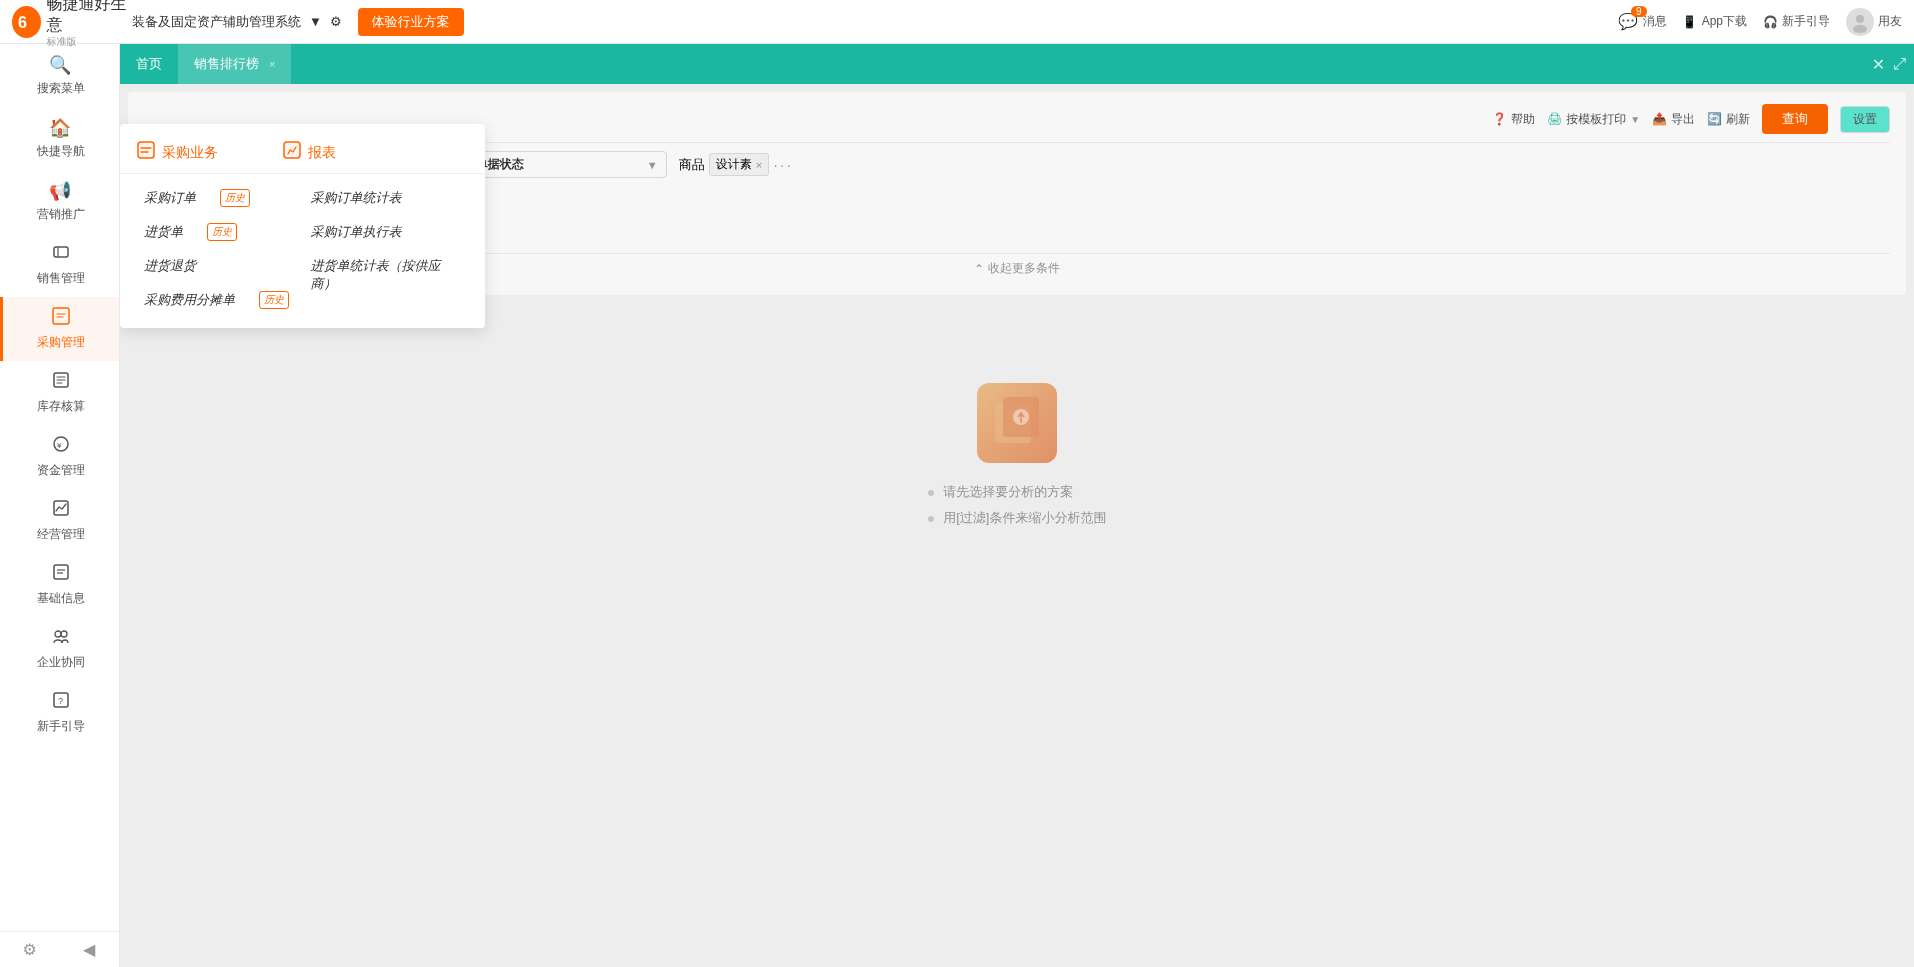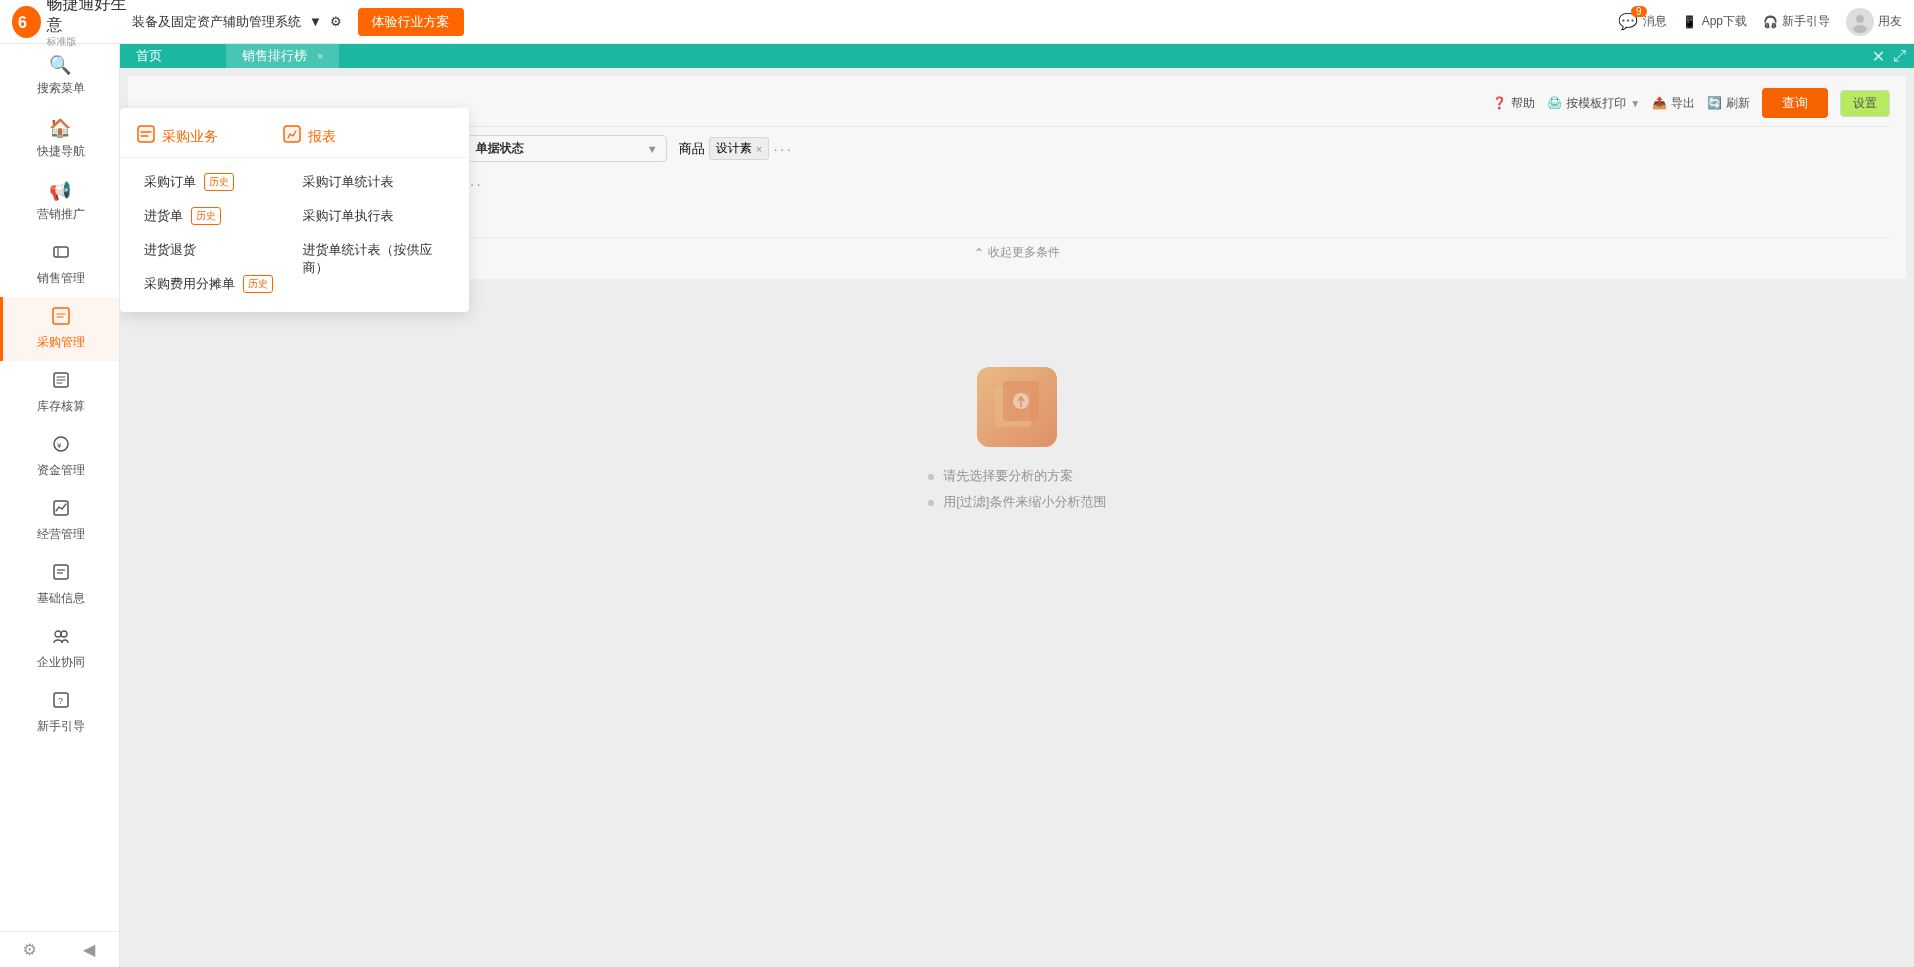--- a/index.html
+++ b/index.html
@@ -139,37 +139,36 @@
       flex-direction: column;
       overflow: hidden;
       position: relative;
     }
 
     
     .tab-bar {
       background: #1cb7a0;
       display: flex;
       align-items: center;
-      height: 24px;
+      height: 40px;
       flex-shrink: 0;
     }
     .tab-item {
       padding: 0 16px;
       height: 40px;
       display: flex;
       align-items: center;
       gap: 6px;
       font-size: 13px;
       cursor: pointer;
       color: rgba(255,255,255,0.85);
     }
     .tab-item.active {
       background: rgba(255,255,255,0.2);
       color: #fff;
-      margin-left: 48px;
     }
     .tab-item.home { color: #fff; }
     .tab-close { font-size: 11px; color: rgba(255,255,255,0.7); margin-left: 4px; }
     .tab-spacer { flex: 1; }
     .tab-window-btns {
       display: flex;
       align-items: center;
       padding: 0 8px;
       gap: 8px;
       color: rgba(255,255,255,0.8);
@@ -209,21 +208,21 @@
     .query-btn {
       background: #f60;
       color: #fff;
       border: none;
       border-radius: 4px;
       padding: 6px 20px;
       font-size: 13px;
       cursor: pointer;
     }
     .settings-btn {
-      background: #bef264;
+      background: #5eead4;
       color: #555;
       border: 1px solid #ddd;
       border-radius: 4px;
       padding: 4px 12px;
       font-size: 12px;
       cursor: pointer;
     }
     .filter-row {
       display: flex;
       align-items: center;
@@ -309,26 +308,27 @@
     }
     .dropdown-col {
       flex: 1;
       display: flex;
       flex-direction: column;
       gap: 2px;
     }
     .dropdown-item {
       display: flex;
       align-items: flex-end;
-      gap: 8px;
+      gap: 24px;
       padding: 7px 8px;
       cursor: pointer;
       color: #333;
       font-size: 13px;
       border-radius: 4px;
+      font-style: italic;
     }
     .hist-badge {
       background: #fff;
       color: #f60;
       border: 1px solid #f60;
       border-radius: 3px;
       font-size: 10px;
       padding: 0 4px;
       line-height: 16px;
     }

